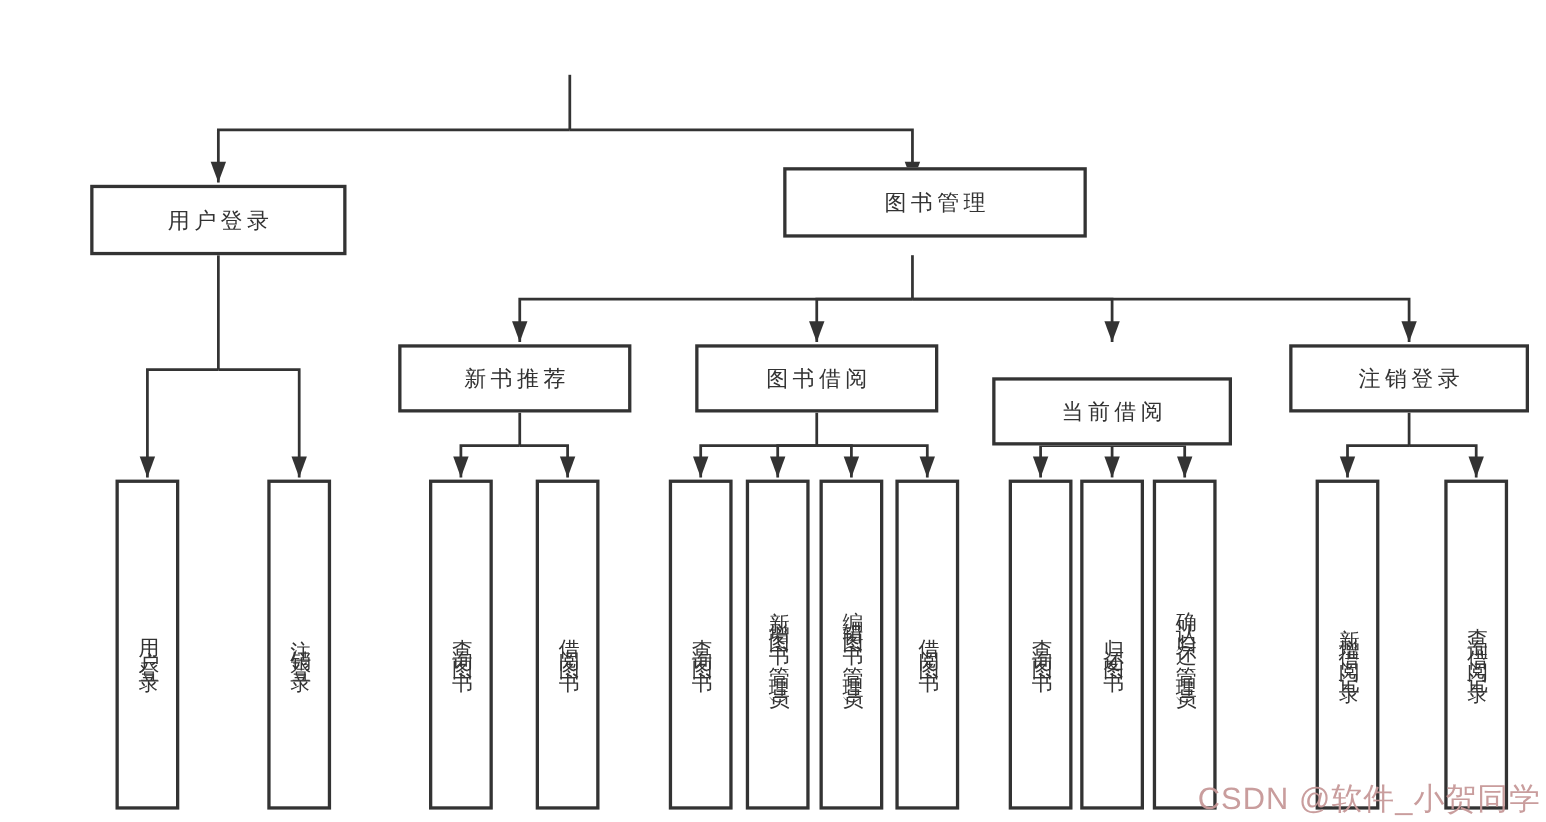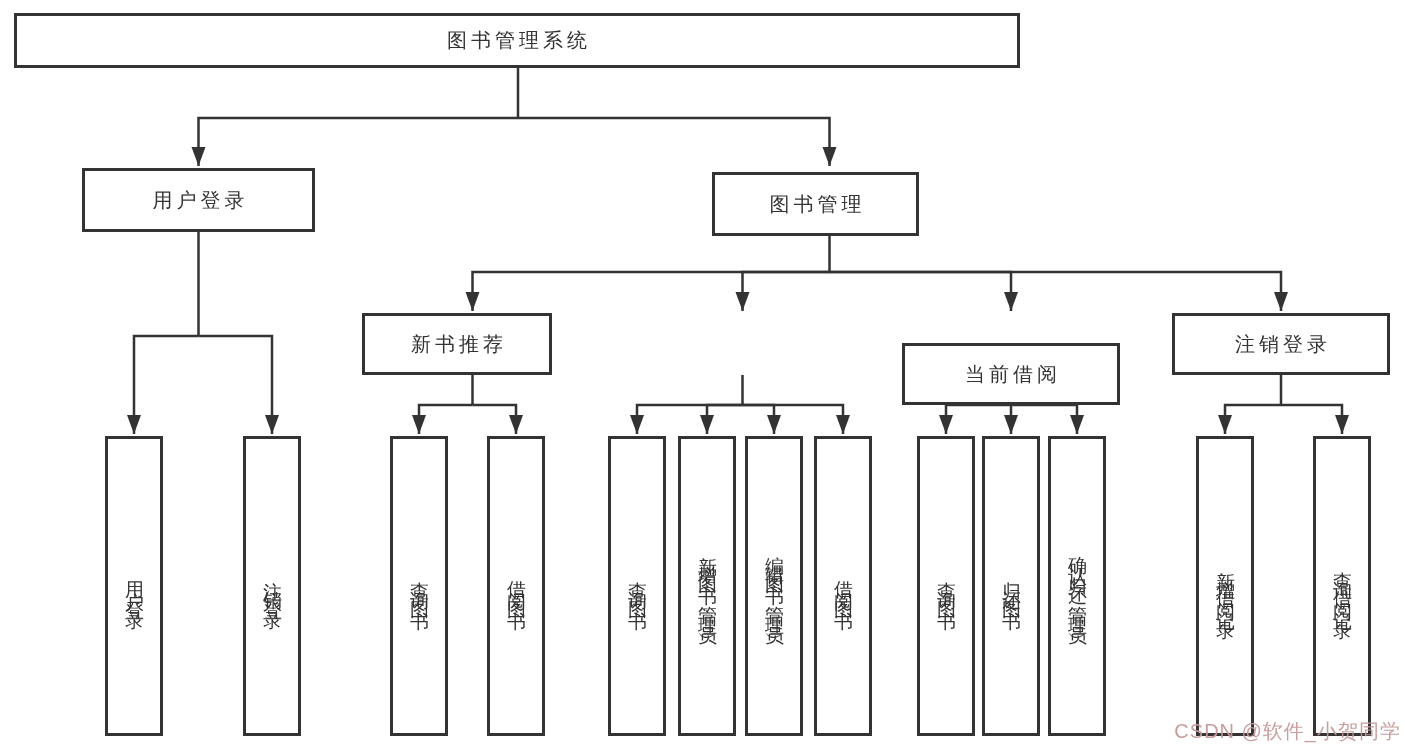--- a/index.html
+++ b/index.html
@@ -54,32 +54,32 @@
     text-orientation: mixed;
     font-size: 19px;
     letter-spacing: 10px;
     line-height: 1.1;
     white-space: nowrap;
   }
   .watermark {
     position: absolute;
     right: 4px;
     bottom: 2px;
-    font-size: 20px;
+    font-size: 28px;
     letter-spacing: 1px;
     color: rgba(198, 152, 152, 0.95);
     z-index: 3;
     white-space: nowrap;
   }
 
   
   #nd-root          { left: 14px;   top: 13px;  width: 1006px; height: 55px; }
   #nd-user-login    { left: 82px;   top: 168px; width: 233px;  height: 64px; }
-  #nd-book-mgmt     { left: 712px;  top: 172px; width: 207px;  height: 64px; }
-  #nd-new-book      { left: 362px;  top: 313px; width: 190px;  height: 62px; }
+  #nd-book-mgmt     { left: 712px;  top: 152px; width: 276px;  height: 64px; }
+  #nd-new-book      { left: 362px;  top: 313px; width: 212px;  height: 62px; }
   #nd-book-borrow   { left: 632px;  top: 313px; width: 221px;  height: 62px; }
   #nd-cur-borrow    { left: 902px;  top: 313px; width: 218px;  height: 62px; margin-top: 30px; }
   #nd-borrow-rec    { left: 1172px; top: 313px; width: 218px;  height: 62px; }
 
   
   #lf-0a { left: 105px; }
   #lf-0b { left: 243px; }
   #lf-1a { left: 390px; }
   #lf-1b { left: 487px; }
   #lf-2a { left: 608px; }
@@ -133,34 +133,34 @@
       <path d="M1011,405 H946 V434" marker-end="url(#arr)"></path>
       <path d="M1011,405 V434" marker-end="url(#arr)"></path>
       <path d="M1011,405 H1077 V434" marker-end="url(#arr)"></path>
 
       <path d="M1281,375 V405"></path>
       <path d="M1281,405 H1225 V434" marker-end="url(#arr)"></path>
       <path d="M1281,405 H1342 V434" marker-end="url(#arr)"></path>
     </g>
   </svg>
 
-  <div id="nd-root" class="hbox">
-    <span class="lbl">图书管理系统</span>
-  </div>
 
   <div id="nd-user-login" class="hbox">
     <span class="lbl">用户登录</span>
   </div>
   <div id="nd-book-mgmt" class="hbox">
     <span class="lbl">图书管理</span>
   </div>
 
   <div id="nd-new-book" class="hbox">
     <span class="lbl">新书推荐</span>
   </div>
+  <div id="nd-book-borrow" class="hbox">
+    <span class="lbl">图书借阅</span>
+  </div>
   <div id="nd-cur-borrow" class="hbox">
     <span class="lbl">当前借阅</span>
   </div>
   <div id="nd-borrow-rec" class="hbox">
     <span class="lbl">注销登录</span>
   </div>
 
   <div id="lf-0a" class="vbox">
     <span class="vlbl">用户登录</span>
   </div>

